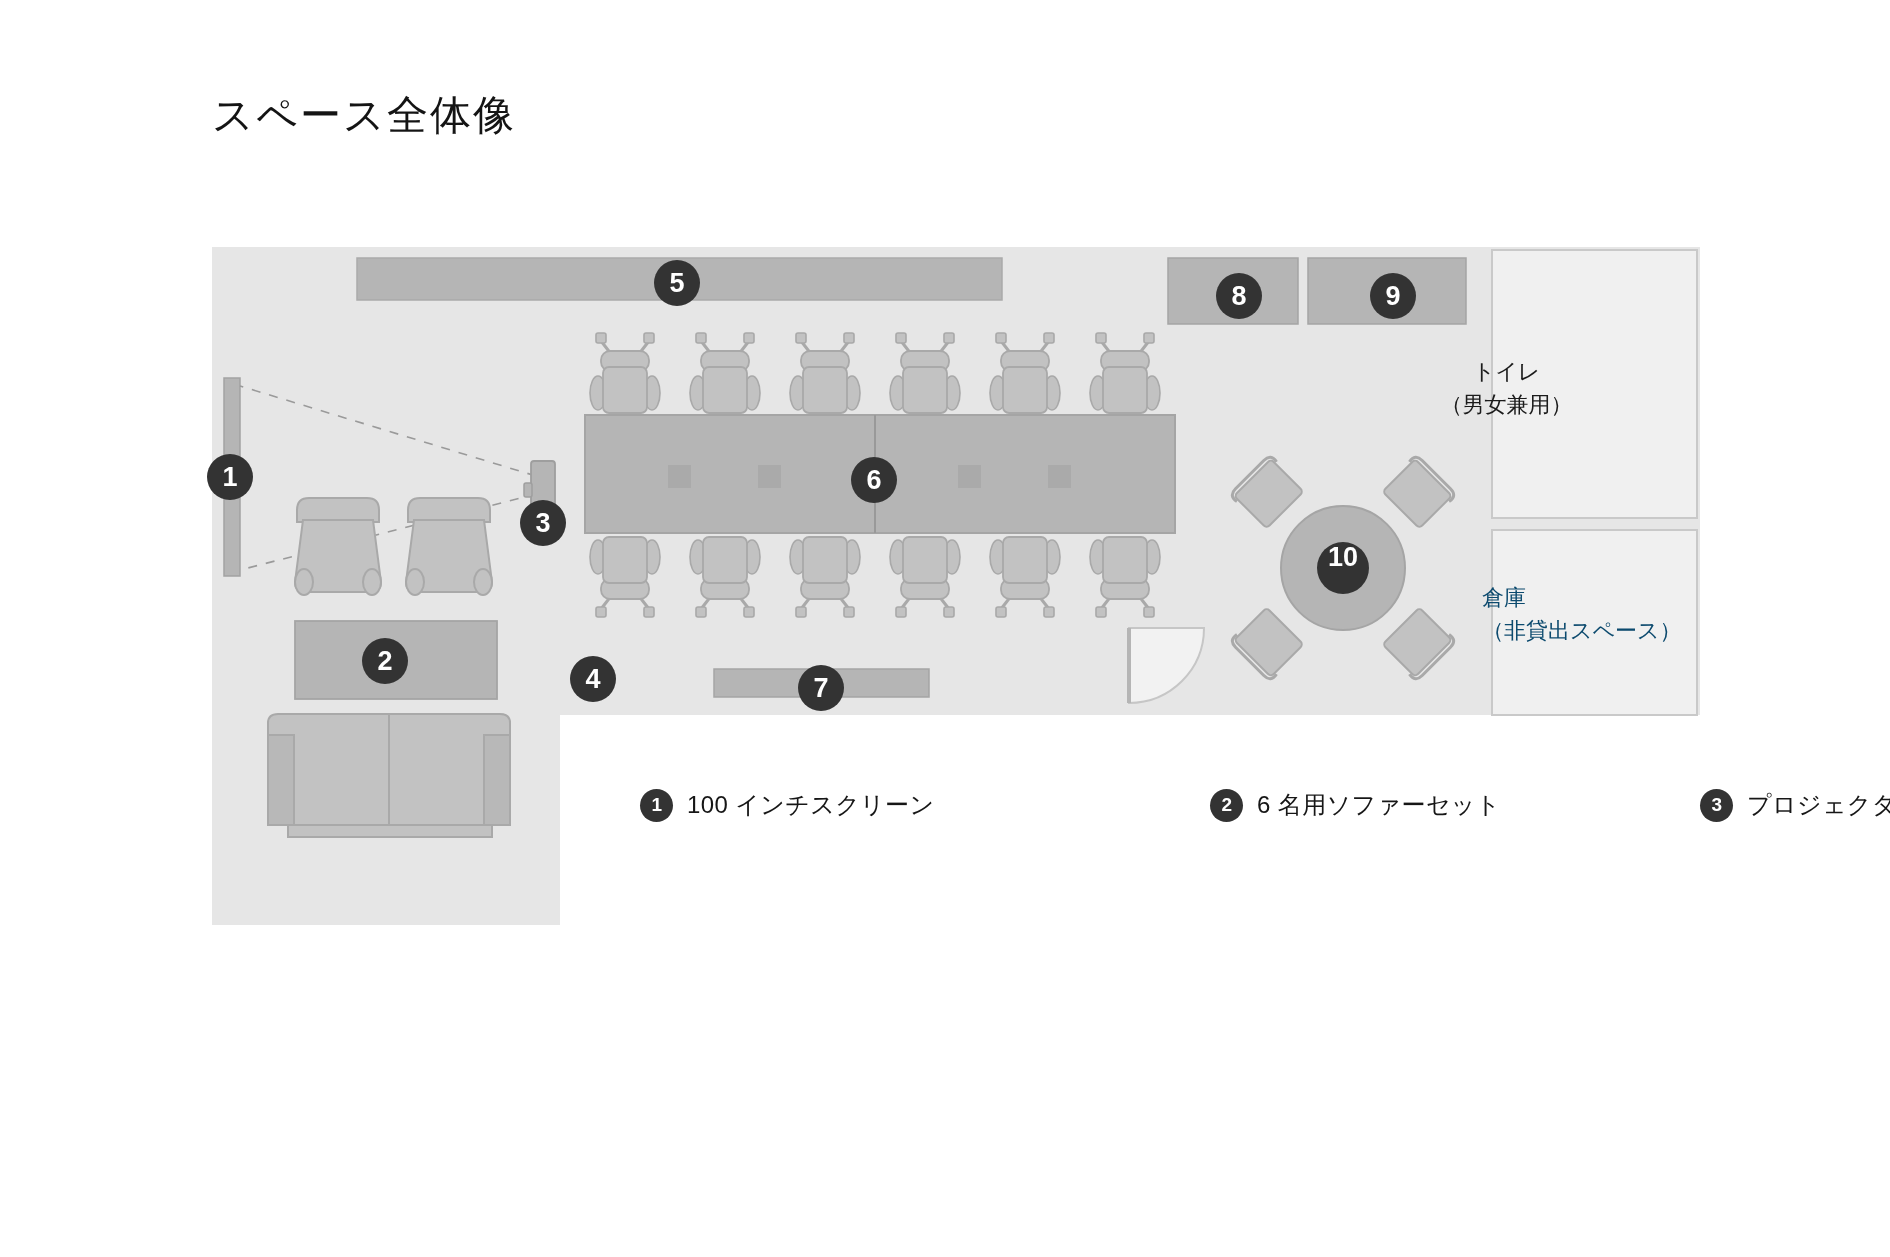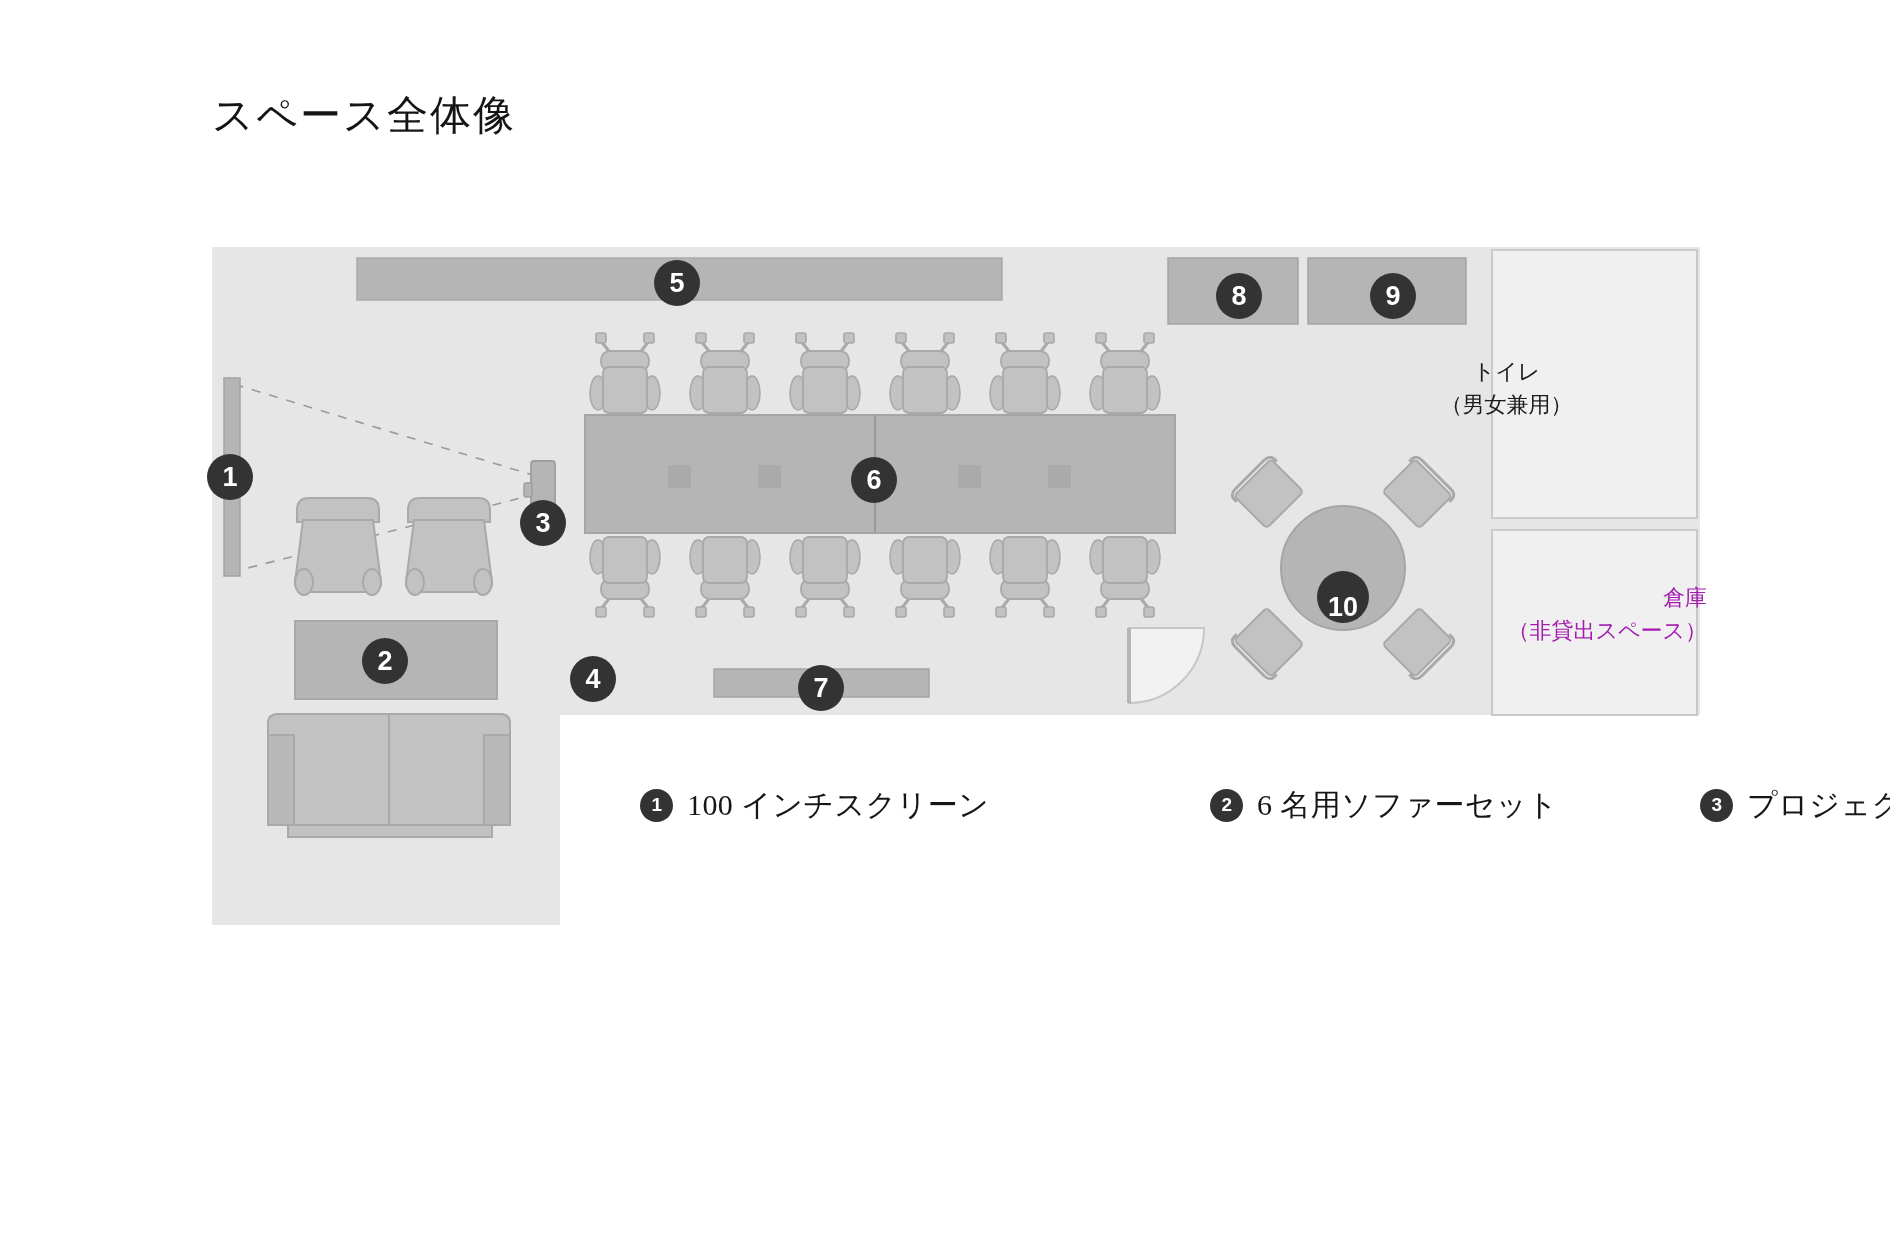--- a/index.html
+++ b/index.html
@@ -61,25 +61,24 @@
     background: #333333;
     color: #ffffff;
     font-size: 19px;
     font-weight: 600;
     display: flex;
     align-items: center;
     justify-content: center;
     letter-spacing: -0.5px;
   }
   .legend-label {
-    font-size: 30px;
+    font-size: 24px;
     color: #161616;
     white-space: nowrap;
     letter-spacing: 0.4px;
-    font-family: Liberation Serif, serif;
   }
 </style>
 </head>
 <body>
 
 <div id="page-title">スペース全体像</div>
 
 <svg id="floorplan" viewBox="0 0 1890 1257" xmlns="http://www.w3.org/2000/svg">
 
   <defs>
@@ -222,21 +221,21 @@
 
   <g>
     <rect x="1492" y="530" width="205" height="185" fill="#f0f0f0" stroke="#c9c9c9" stroke-width="2"></rect>
   </g>
 </svg>
 
 <div style="position:absolute;left:1404px;top:355px;width:205px;text-align:center;line-height:1.5;font-size:22px;color:#1b1b1b;">
   <div>トイレ</div>
   <div>（男女兼用）</div>
 </div>
-<div style="position:absolute;left:1482px;top:581px;width:225px;text-align:right;line-height:1.5;font-size:22px;color:#a21caf;">
+<div style="position:absolute;left:1482px;top:581px;width:225px;text-align:left;line-height:1.5;font-size:22px;color:#0c4a6e;">
   <div>倉庫</div>
   <div>（非貸出スペース）</div>
 </div>
 
 <div style="position:absolute;left:230px;top:477px;transform:translate(-50%,-50%);width:46px;height:46px;border-radius:50%;background:#333333;color:#fff;font-size:27px;font-weight:600;display:flex;align-items:center;justify-content:center;">
     <span>1</span>
   </div>
 <div style="position:absolute;left:385px;top:661px;transform:translate(-50%,-50%);width:46px;height:46px;border-radius:50%;background:#333333;color:#fff;font-size:27px;font-weight:600;display:flex;align-items:center;justify-content:center;">
     <span>2</span>
   </div>
@@ -254,21 +253,21 @@
   </div>
 <div style="position:absolute;left:821px;top:688px;transform:translate(-50%,-50%);width:46px;height:46px;border-radius:50%;background:#333333;color:#fff;font-size:27px;font-weight:600;display:flex;align-items:center;justify-content:center;">
     <span>7</span>
   </div>
 <div style="position:absolute;left:1239px;top:296px;transform:translate(-50%,-50%);width:46px;height:46px;border-radius:50%;background:#333333;color:#fff;font-size:27px;font-weight:600;display:flex;align-items:center;justify-content:center;">
     <span>8</span>
   </div>
 <div style="position:absolute;left:1393px;top:296px;transform:translate(-50%,-50%);width:46px;height:46px;border-radius:50%;background:#333333;color:#fff;font-size:27px;font-weight:600;display:flex;align-items:center;justify-content:center;">
     <span>9</span>
   </div>
-<div style="position:absolute;left:1343px;top:597px;transform:translate(-50%,-50%);width:52px;height:52px;border-radius:50%;background:#333333;color:#fff;font-size:27px;font-weight:600;display:flex;align-items:flex-end;justify-content:center;">
+<div style="position:absolute;left:1343px;top:568px;transform:translate(-50%,-50%);width:52px;height:52px;border-radius:50%;background:#333333;color:#fff;font-size:27px;font-weight:600;display:flex;align-items:flex-start;justify-content:center;">
     <span>10</span>
   </div>
 
 <div id="legend">
   <div class="legend-item">
     <div class="legend-badge">1</div>
     <div class="legend-label">100 インチスクリーン</div>
   </div>
   <div class="legend-item">
     <div class="legend-badge">2</div>

